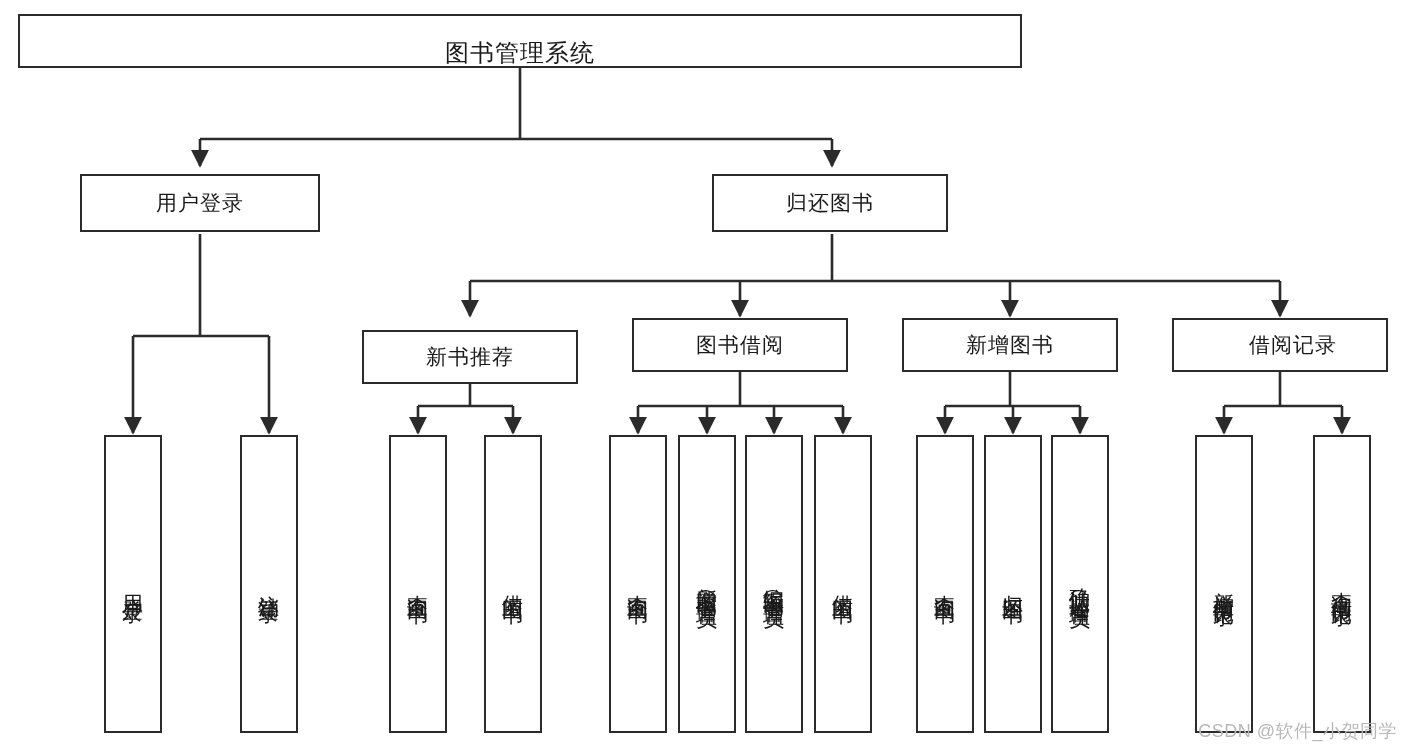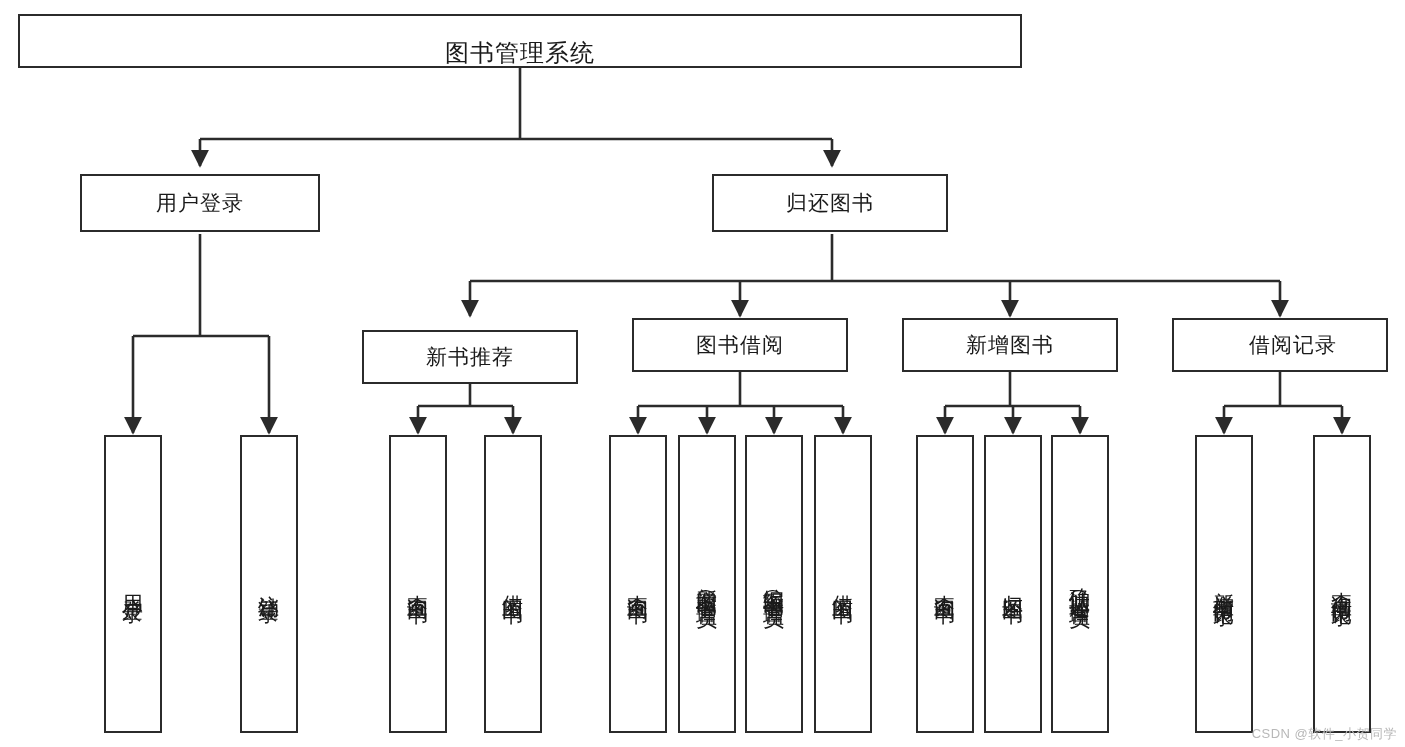--- a/index.html
+++ b/index.html
@@ -62,21 +62,21 @@
     text-orientation: upright;
     font-size: 21px;
     letter-spacing: 3px;
     line-height: 1;
     max-height: 100%;
   }
   #watermark {
     position: absolute;
     right: 8px;
     bottom: 4px;
-    font-size: 13px;
+    font-size: 18px;
     color: #b8b8b8;
     white-space: nowrap;
     letter-spacing: 0.5px;
   }
 </style>
 </head>
 <body>
 
 <div id="canvas">
 

